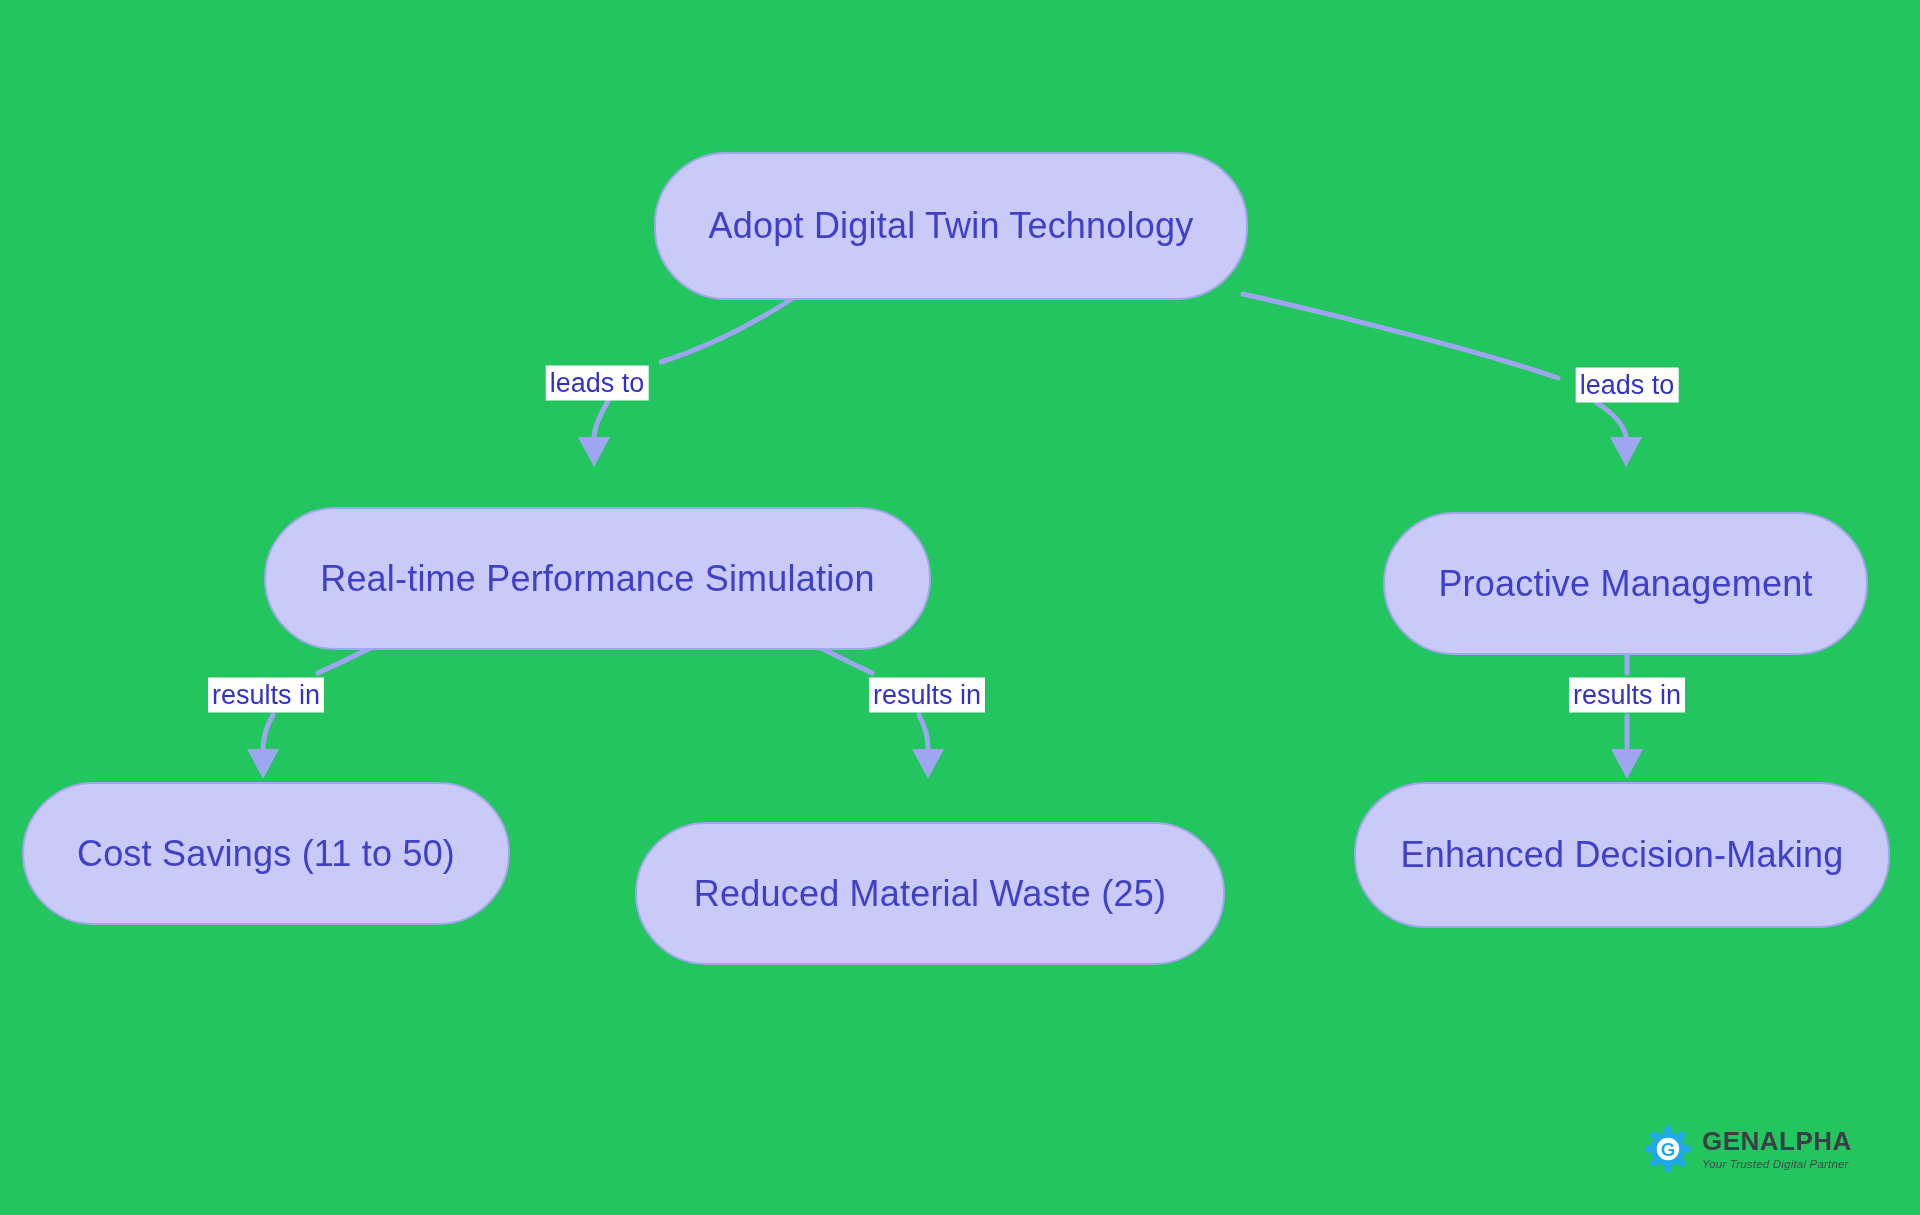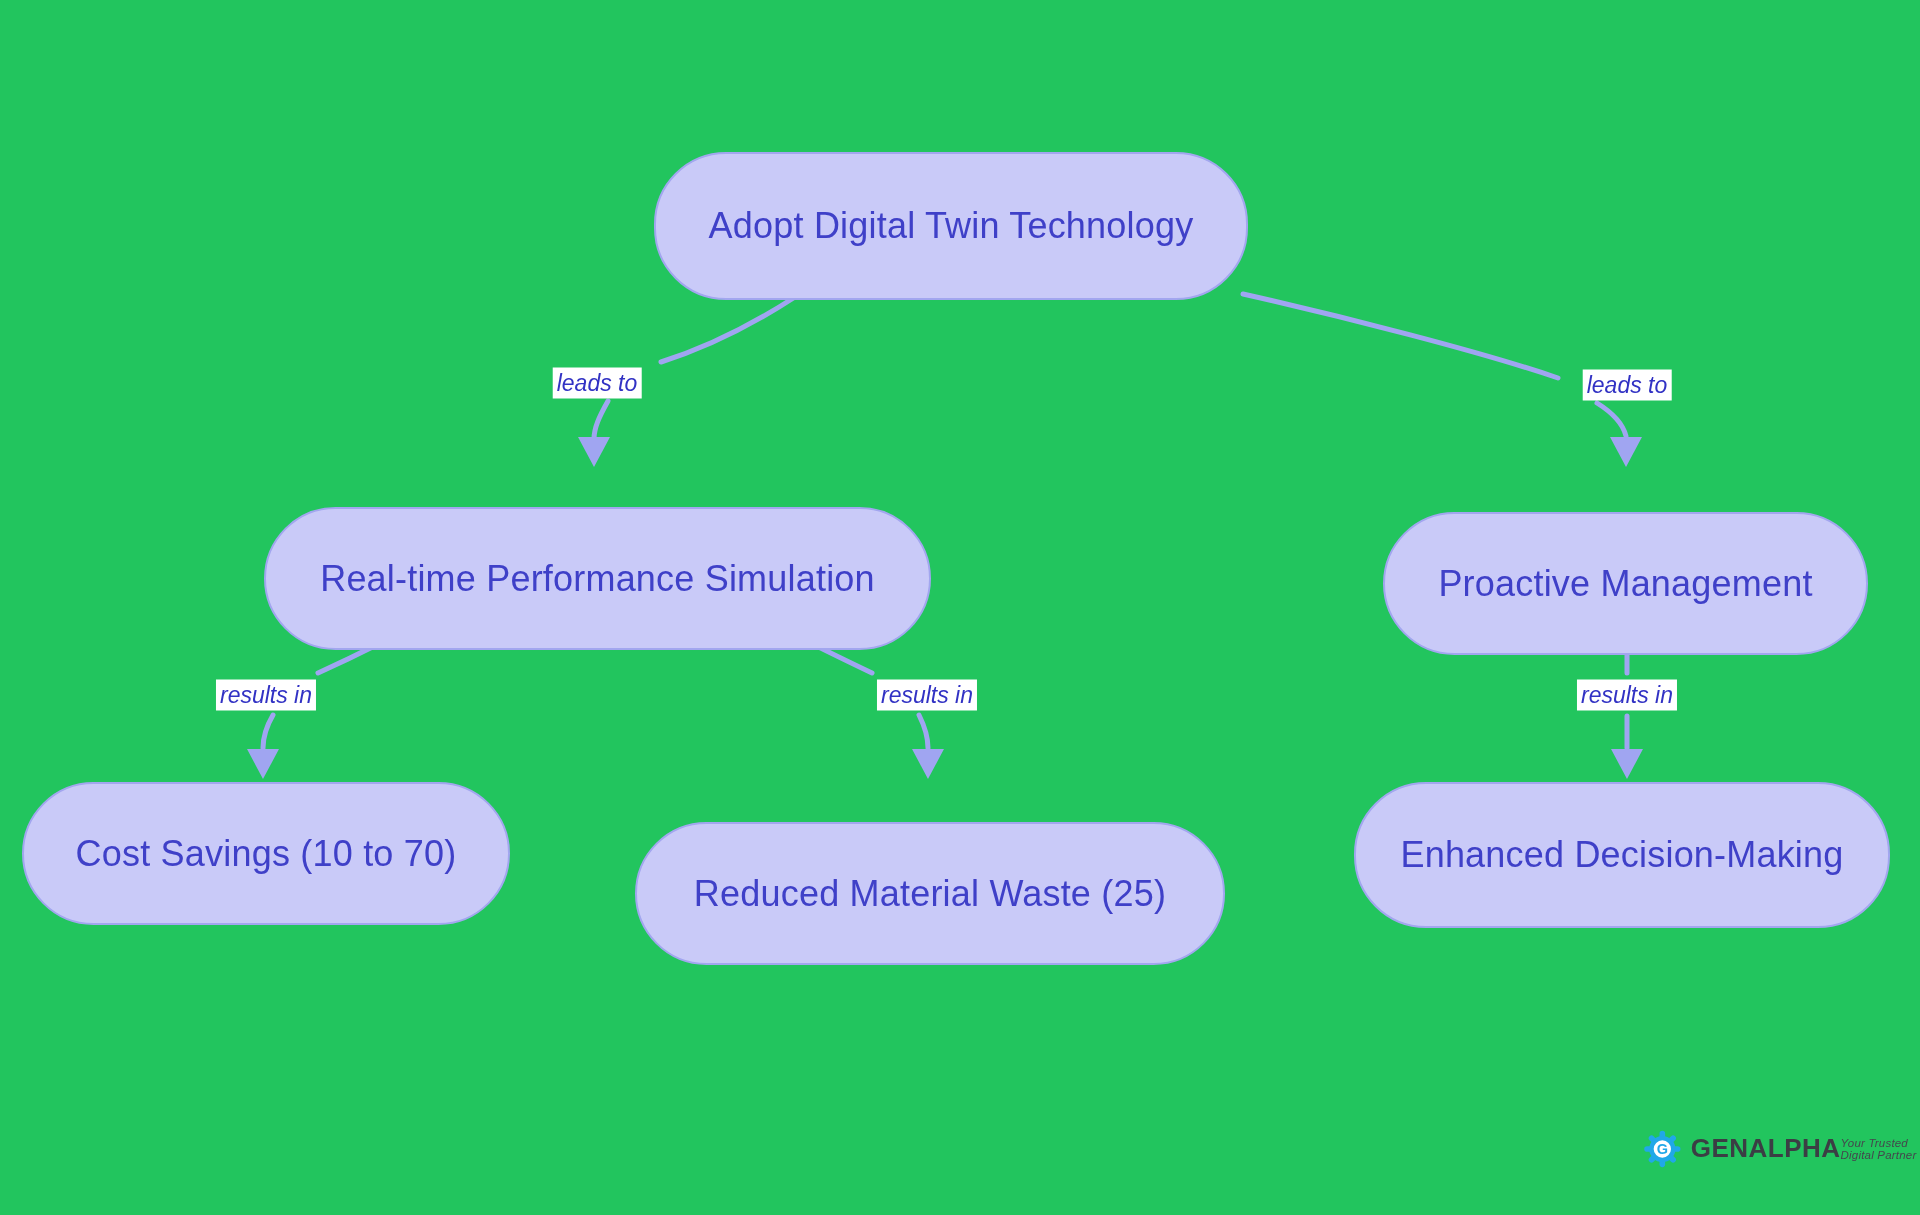--- a/index.html
+++ b/index.html
@@ -44,40 +44,39 @@
     color: var(--node_text, #3F40C8);
     font-size: 36px;
     letter-spacing: 0.2px;
     white-space: nowrap;
   }
   .edge-label {
     position: absolute;
     transform: translate(-50%, -50%);
     color: var(--edge_label_text, #3232C4);
     background: #ffffff;
-    font-size: 23px;
+    font-size: 27px;
     padding: 2px 4px;
     white-space: nowrap;
-    font-style: italic;
   }
   .logo {
     position: absolute;
     left: 1643px;
     top: 1124px;
     display: flex;
     align-items: center;
     gap: 9px;
   }
   .logo-gear {
     width: 50px;
     height: 50px;
   }
   .logo-text-col {
     display: flex;
-    flex-direction: row;
+    flex-direction: column;
   }
   .logo-brand {
     color: var(--logo_text, #3B3E44);
     font-size: 26px;
     font-weight: bold;
     letter-spacing: 0.5px;
     line-height: 1.05;
   }
   .logo-tagline {
     color: var(--tagline_text, #44474D);
@@ -126,21 +125,21 @@
 
   <div class="node" style="left:264px; top:467px; width:667px; height:143px;margin-top:40px;">
     <span>Real-time Performance Simulation</span>
   </div>
 
   <div class="node" style="left:1383px; top:468px; width:485px; height:143px;margin-top:44px;">
     <span>Proactive Management</span>
   </div>
 
   <div class="node" style="left:22px; top:782px; width:488px; height:143px;">
-    <span>Cost Savings (10 to 70)</span>
+    <span>Cost Savings (11 to 50)</span>
   </div>
 
   <div class="node" style="left:635px; top:782px; width:590px; height:143px;margin-top:40px;">
     <span>Reduced Material Waste (25)</span>
   </div>
 
   <div class="node" style="left:1354px; top:782px; width:536px; height:146px;">
     <span>Enhanced Decision-Making</span>
   </div>
 

